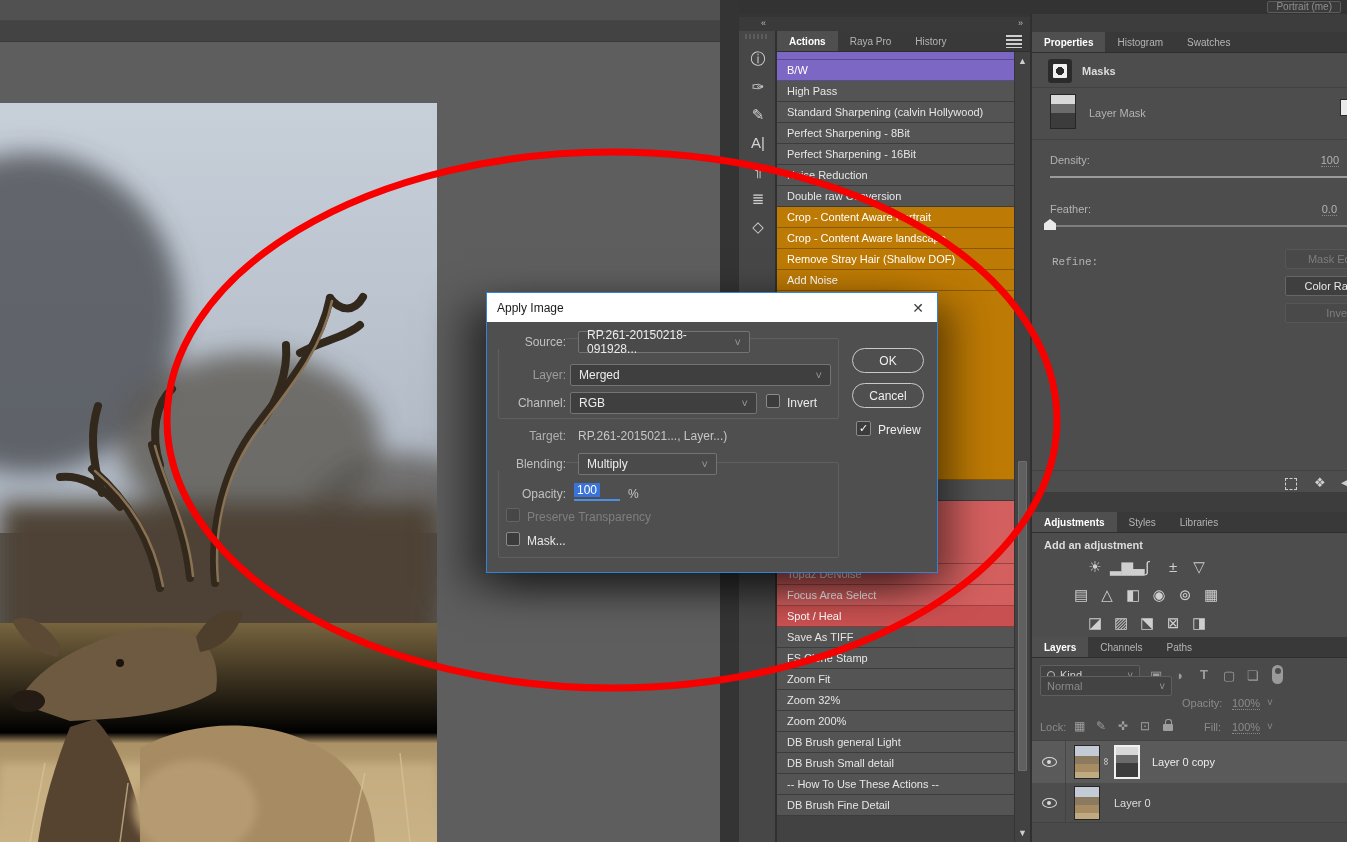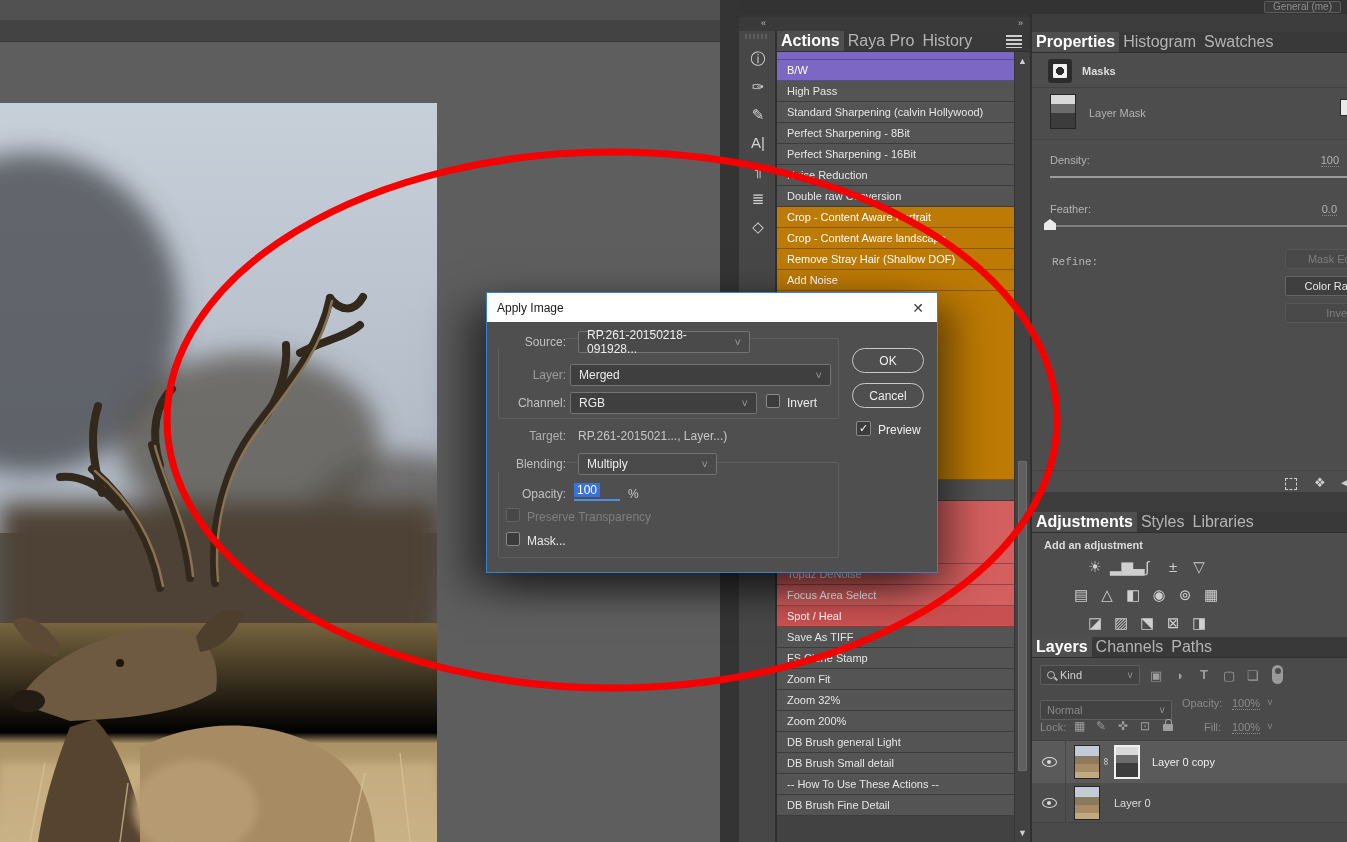--- a/index.html
+++ b/index.html
@@ -26,21 +26,21 @@
 
   
   #icon-strip{left:739px;top:31px;width:38px;height:811px;background:#474747;border-right:2px solid #303030;}
   #icon-strip .grip{position:absolute;left:6px;top:3px;width:24px;height:5px;
     background:repeating-linear-gradient(90deg,#5c5c5c 0 2px,transparent 2px 4px);}
   .strip-icon{position:absolute;left:0;width:38px;height:24px;text-align:center;font-size:15px;color:#d2d2d2;line-height:24px;}
 
   
   #actions-panel{left:777px;top:31px;width:253px;height:811px;background:#3d3d3d;}
   .tabbar{position:absolute;left:0;top:0;right:0;height:21px;background:#393939;display:flex;align-items:stretch;border-bottom:1px solid #2e2e2e;}
-  .tab{padding:0 4px;display:flex;align-items:center;color:#b4b4b4;font-size:16px;}
+  .tab{padding:0 12px;display:flex;align-items:center;color:#b4b4b4;font-size:10px;}
   .tab.sel{background:#4f4f4f;color:#fff;font-weight:bold;}
   .panel-menu{position:absolute;right:8px;top:4px;width:18px;height:13px;color:#cfcfcf;
     background:repeating-linear-gradient(#cfcfcf 0 2px,transparent 2px 4px);width:16px;}
   #actions-list{position:absolute;left:0;top:21px;width:237px;bottom:0;background:#424242;}
   .act-row{position:relative;width:100%;border-bottom:1px solid rgba(0,0,0,0.28);color:#e6e6e6;
     display:flex;align-items:center;padding-left:10px;font-size:11px;}
   #actions-scroll{position:absolute;left:237px;top:21px;width:16px;bottom:0;background:#424242;border-left:1px solid #363636;}
   #actions-scroll .up{position:absolute;top:4px;left:3px;color:#cfcfcf;font-size:9px;}
   #actions-scroll .down{position:absolute;bottom:4px;left:3px;color:#cfcfcf;font-size:9px;}
   #actions-scroll .thumb{position:absolute;left:3px;top:409px;width:9px;height:310px;background:#5f5f5f;border:1px solid #6e6e6e;border-radius:1px;}
@@ -175,21 +175,21 @@
             <path d="M350,739 L365,670"></path>
             <path d="M410,739 L400,650"></path>
         </g>
       </svg>
     </div>
   </div>
 
   <div class="abs" id="app-gap"></div>
 
   <div class="abs" id="top-strip">
-    <div class="ws-btn">General (me)</div>
+    <div class="ws-btn">Portrait (me)</div>
   </div>
 
   <div class="abs" id="dock-header">
     <span class="arr-l">«</span>
     <span class="arr-r">»</span>
   </div>
 
   <div class="abs" id="icon-strip">
     <div class="grip"></div>
     <div id="strip-icons">
@@ -323,21 +323,21 @@
         <span>Kind</span>
         <span class="caret">˅</span>
       </div>
       <span class="lk-icon" style="left:118px;top:10px;font-size:13px;">▣</span>
       <span class="lk-icon" style="left:143px;top:10px;font-size:13px;">◑</span>
       <span class="lk-icon" style="left:168px;top:9px;font-size:13px;font-weight:bold;">T</span>
       <span class="lk-icon" style="left:191px;top:10px;font-size:13px;">▢</span>
       <span class="lk-icon" style="left:215px;top:10px;font-size:13px;">❏</span>
       <div class="toggle-pill" style="left:240px;top:7px;"></div>
 
-      <div class="drop" style="left:8px;top:42px;width:132px;height:20px;">
+      <div class="drop" style="left:8px;top:18px;width:132px;height:20px;">
         <span class="grayed">Normal</span>
         <span class="caret">˅</span>
       </div>
       <span class="abs grayed" style="left:150px;top:39px;">Opacity:</span>
       <span class="abs grayed pvalue" style="left:200px;top:39px;">100%</span>
       <span class="abs grayed" style="left:235px;top:39px;font-size:10px;">˅</span>
 
       <span class="abs grayed" style="left:8px;top:63px;">Lock:</span>
       <span class="lk-icon" style="left:42px;top:61px;">▦</span>
       <span class="lk-icon" style="left:64px;top:61px;">✎</span>

